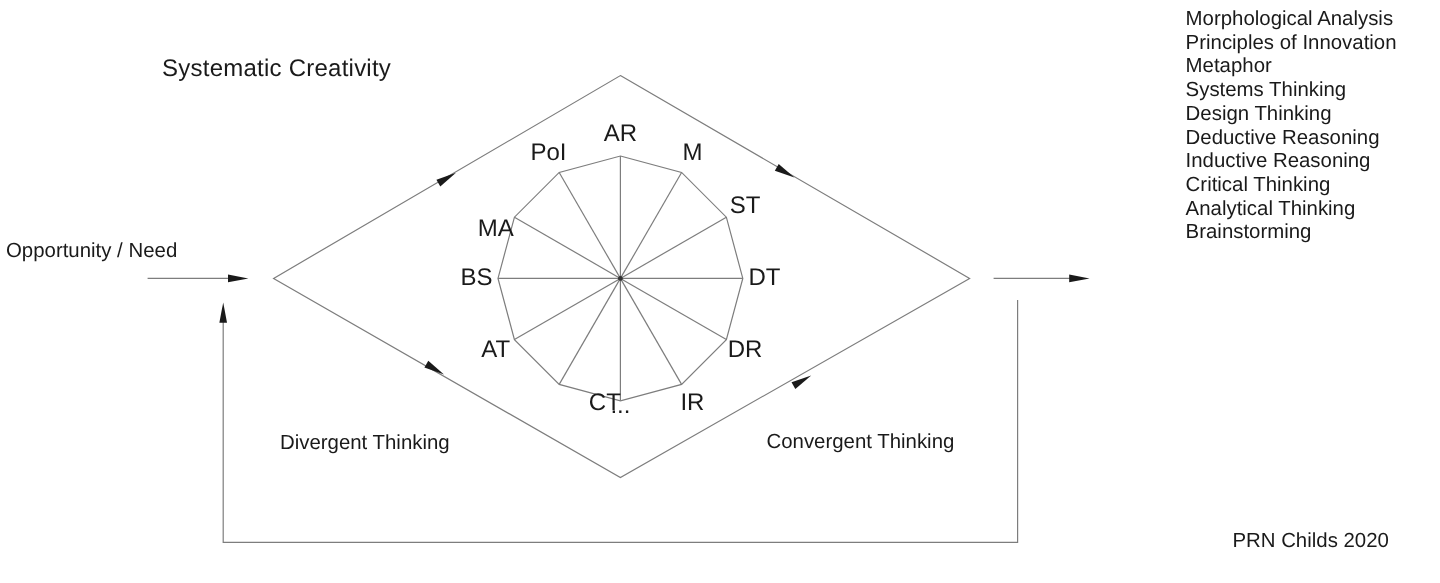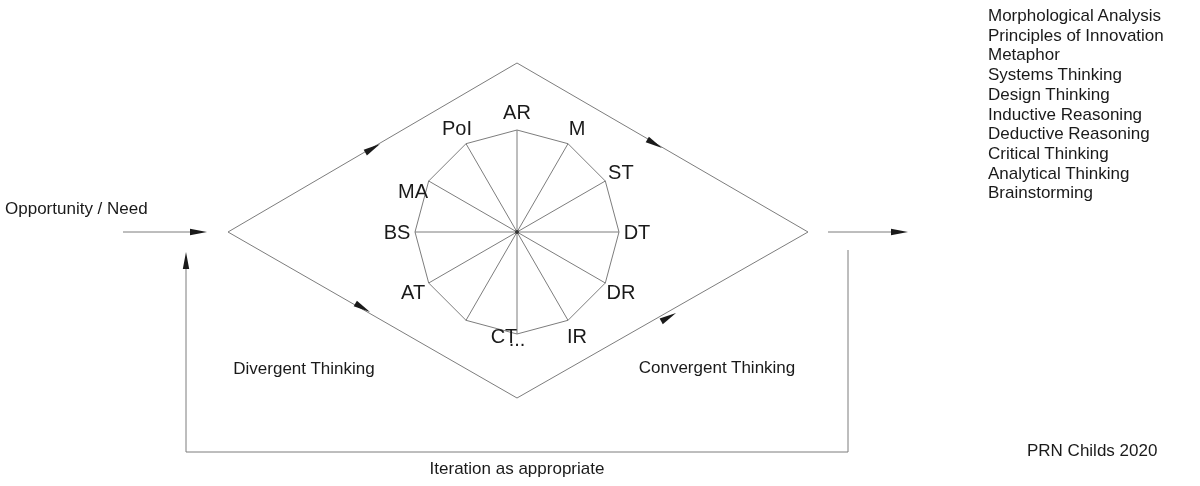--- a/index.html
+++ b/index.html
@@ -83,24 +83,24 @@
 
     <polyline class="thin" points="848,250 848,452 186,452 186,266"></polyline>
     <polygon class="head" points="186,252 189.2,269 182.8,269"></polygon>
 
     <polygon class="head" points="380,144 366.9,155.4 363.7,149.8"></polygon>
     <polygon class="head" points="370,312 353.7,306.3 356.9,300.7"></polygon>
     <polygon class="head" points="662,148 645.7,142.3 648.9,136.7"></polygon>
     <polygon class="head" points="676,313 662.8,324.2 659.6,318.6"></polygon>
   </svg>
 
+  <div class="label title">Systematic Creativity</div>
   <div class="label opportunity">Opportunity / Need</div>
   <div class="label divergent">Divergent Thinking</div>
   <div class="label convergent">Convergent Thinking</div>
-  <div class="label iteration">Iteration as appropriate</div>
   <div class="label credit">PRN Childs 2020</div>
 
   <div class="wheel-labels">
       <span class="wheel-label" style="left: 517px; top: 112px;">AR</span>
       <span class="wheel-label" style="left: 577px; top: 128.1px;">M</span>
       <span class="wheel-label" style="left: 620.9px; top: 172px;">ST</span>
       <span class="wheel-label" style="left: 637px; top: 232px;">DT</span>
       <span class="wheel-label" style="left: 620.9px; top: 292px;">DR</span>
       <span class="wheel-label" style="left: 577px; top: 335.9px;">IR</span>
       <span class="wheel-label" style="left: 517px; top: 339px;">...</span>
@@ -110,20 +110,20 @@
       <span class="wheel-label" style="left: 413.1px; top: 172px; margin-top: 19px;">MA</span>
       <span class="wheel-label" style="left: 457px; top: 128.1px;">PoI</span>
     </div>
 
   <div class="methods">
       <div class="method">Morphological Analysis</div>
       <div class="method">Principles of Innovation</div>
       <div class="method">Metaphor</div>
       <div class="method">Systems Thinking</div>
       <div class="method">Design Thinking</div>
+      <div class="method">Deductive Reasoning</div>
       <div class="method">Inductive Reasoning</div>
-      <div class="method">Deductive Reasoning</div>
       <div class="method">Critical Thinking</div>
       <div class="method">Analytical Thinking</div>
       <div class="method">Brainstorming</div>
     </div>
 
 </div>
 
 </body></html>

